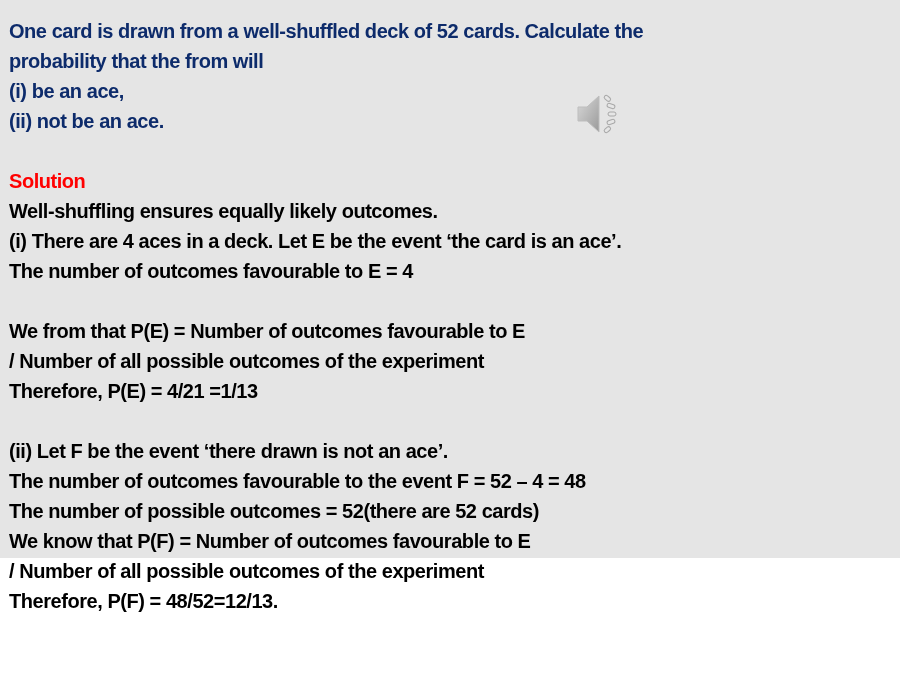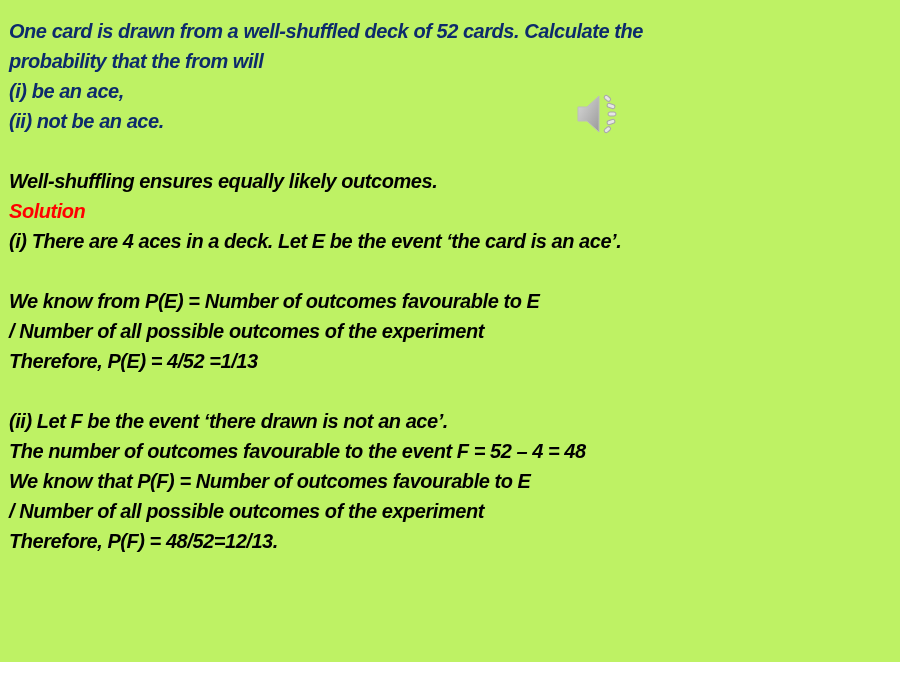--- a/index.html
+++ b/index.html
@@ -12,23 +12,22 @@
       height: 675px;
       position: relative;
       overflow: hidden;
       font-family: "Liberation Sans", "DejaVu Sans", sans-serif;
     }
     .slide {
       position: absolute;
       left: 0;
       top: 0;
       width: 900px;
-      height: 662px;
-      background: #bef264;
-      font-style: italic;
+      height: 558px;
+      background: #e5e5e5;
     }
     .text-block {
       position: absolute;
       left: 9px;
       top: 16px;
       width: 860px;
     }
     .line {
       display: block;
       height: 30px;
@@ -59,30 +58,32 @@
 </head>
 <body>
 
 <div class="slide">
   <div class="text-block">
     <span class="line question">One card is drawn from a well-shuffled deck of 52 cards. Calculate the</span>
     <span class="line question">probability that the from will</span>
     <span class="line question">(i) be an ace,</span>
     <span class="line question">(ii) not be an ace.</span>
     <span class="line blank"></span>
+    <span class="line heading">Solution</span>
     <span class="line">Well-shuffling ensures equally likely outcomes.</span>
-    <span class="line heading">Solution</span>
     <span class="line">(i) There are 4 aces in a deck. Let E be the event ‘the card is an ace’.</span>
+    <span class="line">The number of outcomes favourable to E = 4</span>
     <span class="line blank"></span>
-    <span class="line">We know from P(E) = Number of outcomes favourable to E</span>
+    <span class="line">We from that P(E) = Number of outcomes favourable to E</span>
     <span class="line">/ Number of all possible outcomes of the experiment</span>
-    <span class="line">Therefore, P(E) = 4/52 =1/13</span>
+    <span class="line">Therefore, P(E) = 4/21 =1/13</span>
     <span class="line blank"></span>
     <span class="line">(ii) Let F be the event ‘there drawn is not an ace’.</span>
     <span class="line">The number of outcomes favourable to the event F = 52 – 4 = 48</span>
+    <span class="line">The number of possible outcomes = 52(there are 52 cards)</span>
     <span class="line">We know that P(F) = Number of outcomes favourable to E</span>
     <span class="line">/ Number of all possible outcomes of the experiment</span>
     <span class="line">Therefore, P(F) = 48/52=12/13.</span>
   </div>
 
   <div class="speaker">
     <svg width="56" height="48" viewBox="0 0 56 48" xmlns="http://www.w3.org/2000/svg">
       <defs>
         <linearGradient id="spk" x1="0" y1="0" x2="1" y2="1">
           <stop offset="0" stop-color="#d9d9d9"></stop>

